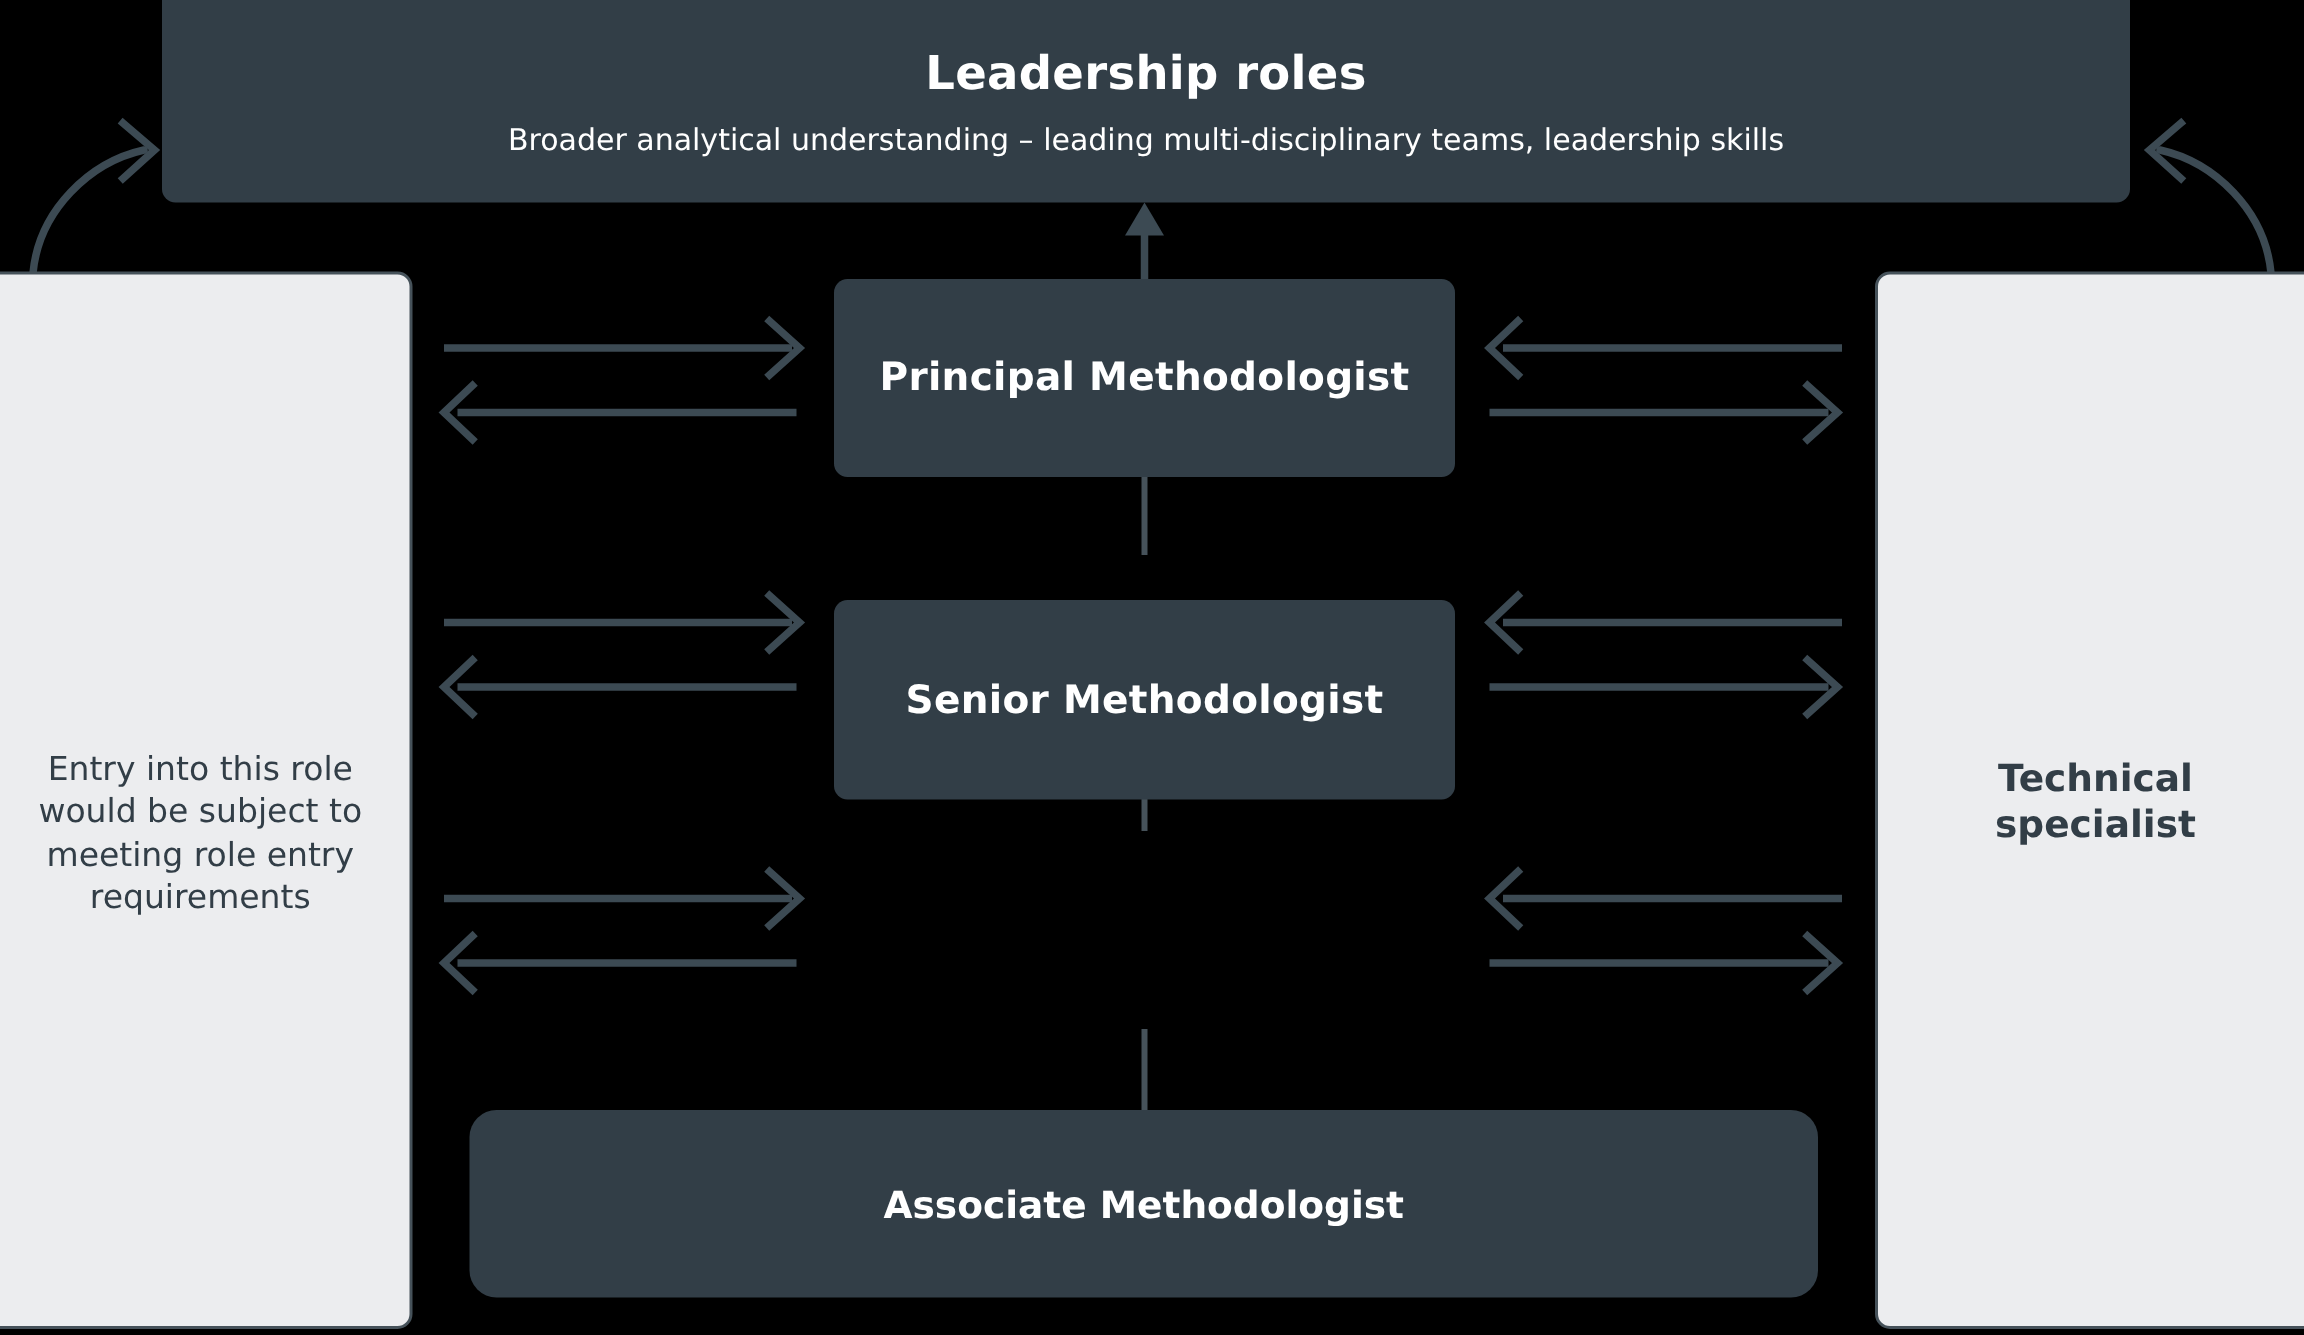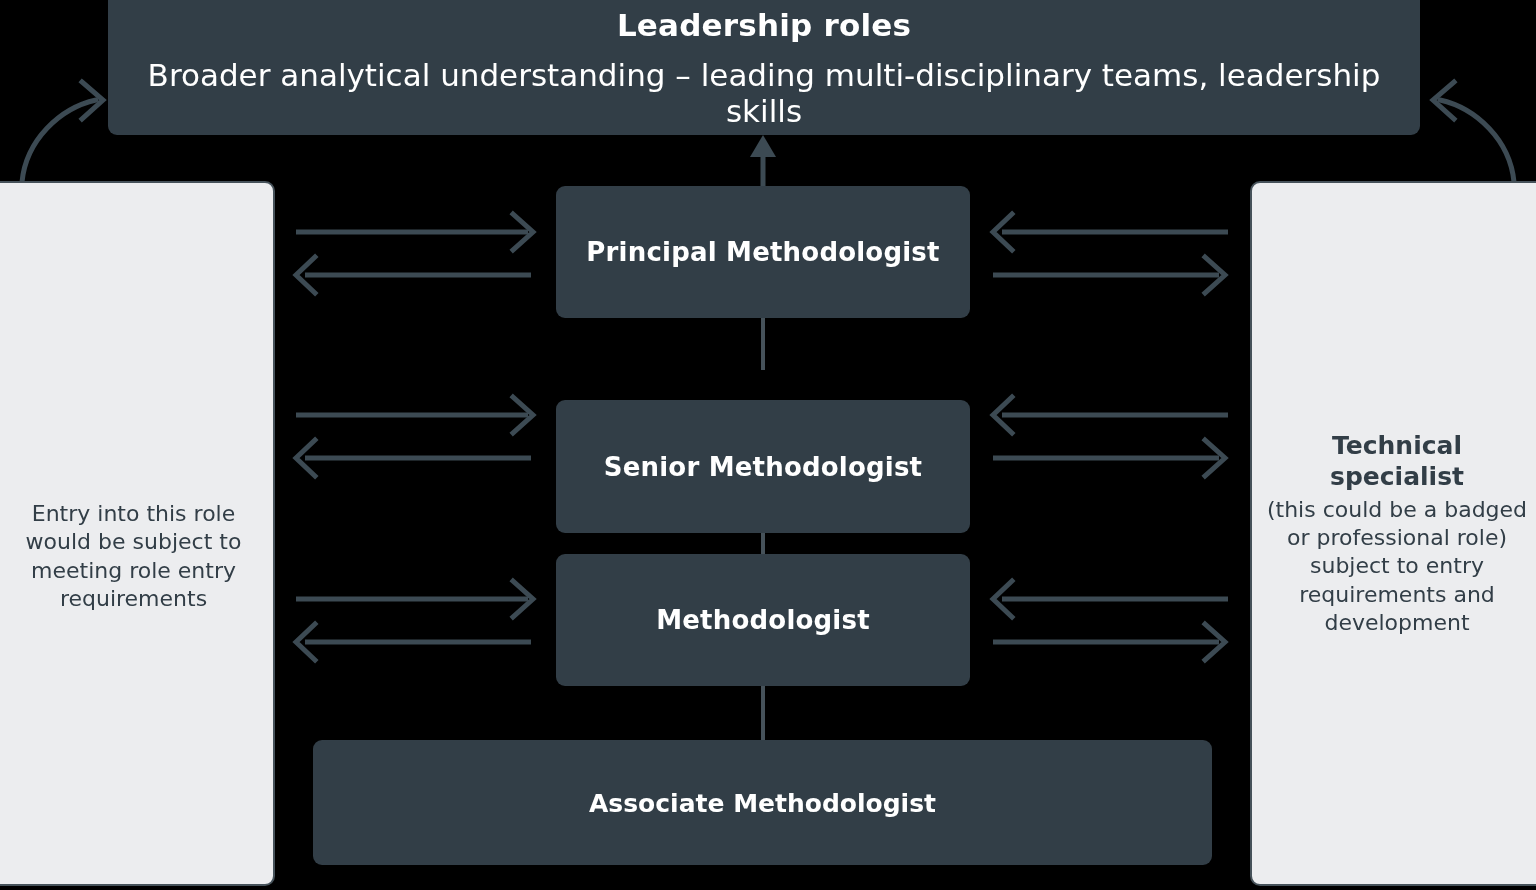--- a/index.html
+++ b/index.html
@@ -8,31 +8,31 @@
   #stage{position:absolute;inset:0;width:1536px;height:890px;padding-left:36px;}
 
   .box{position:absolute;background:#323E47;border-radius:9px;
        display:flex;flex-direction:column;align-items:center;justify-content:center;
        color:#FFFFFF;text-align:center;box-sizing:border-box;}
 
   
   #leadership{left:108px;top:-4px;width:1312px;height:139px;border-radius:0 0 9px 9px;
               padding:6px 20px 0 20px;}
   #leadership .title{font-size:31px;font-weight:bold;letter-spacing:.2px;line-height:1.1;}
-  #leadership .sub{font-size:31px;font-weight:normal;margin-top:16px;line-height:1.15;}
+  #leadership .sub{font-size:20px;font-weight:normal;margin-top:16px;line-height:1.15;}
 
   
   .role{width:414px;left:556px;}
   .role .label{font-size:26px;font-weight:bold;letter-spacing:.2px;text-align:right;}
   #role-principal{top:186px;height:132px;}
   #role-senior{top:370px;height:133px;margin-top:30px;}
   #role-methodologist{top:554px;height:132px;}
 
   
-  #role-associate{left:313px;top:740px;width:899px;height:125px;padding:4px 24px 0 24px;}
+  #role-associate{left:313px;top:740px;width:899px;height:125px;padding:4px 24px 0 24px;border-radius:18px;}
   #role-associate .label{font-size:25px;font-weight:bold;line-height:1.15;}
   #role-associate .sub{font-size:22px;font-weight:normal;margin-top:6px;line-height:1.30;}
 
   
   .panel{position:absolute;background:#ECEDEF;border:2px solid #46525A;
          box-sizing:border-box;color:#323E47;text-align:center;
          display:flex;flex-direction:column;align-items:center;}
   #panel-left{left:-8px;top:181px;width:283px;height:705px;
               border-radius:0 10px 10px 0;padding:0 16px;justify-content:center;}
   #panel-right{left:1250px;top:181px;width:294px;height:705px;
@@ -108,30 +108,26 @@
   </div>
 
   <div class="box role" id="role-principal">
     <div class="label">Principal Methodologist</div>
   </div>
 
   <div class="box role" id="role-senior">
     <div class="label">Senior Methodologist</div>
   </div>
 
-  <div class="box role" id="role-methodologist">
-    <div class="label">Methodologist</div>
-  </div>
 
   <div class="box" id="role-associate">
     <div class="label">Associate Methodologist</div>
   </div>
 
   <div class="panel" id="panel-left">
     <div class="ptext ptext2">Entry into this role would be subject to meeting role entry requirements</div>
   </div>
 
   <div class="panel" id="panel-right">
     <div class="ptitle">Technical specialist</div>
-    <div class="ptext">(this could be a badged or professional role) subject to entry requirements and development</div>
   </div>
 
 </div>
 
 </body></html>

